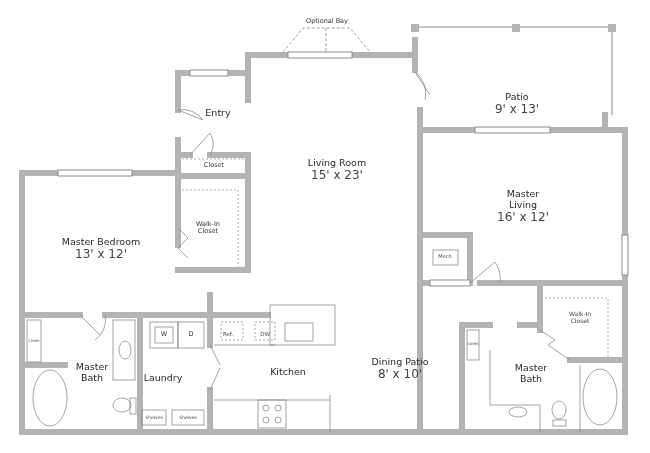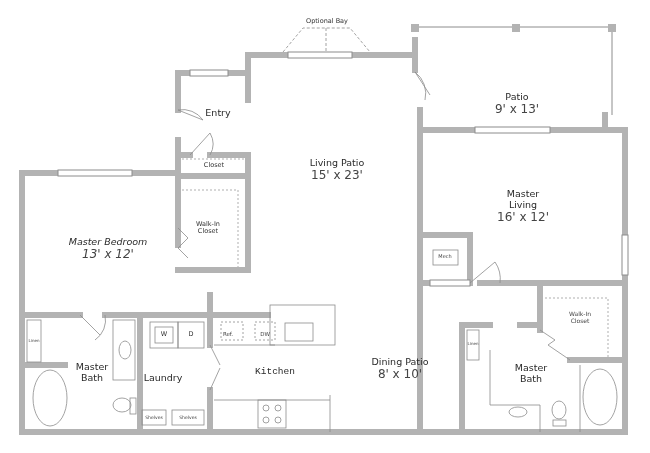--- a/index.html
+++ b/index.html
@@ -157,25 +157,25 @@
 
   <div class="lbl room" style="left:517px;top:68px;margin-top:24px;">
     <span>Patio</span>
     <span class="dim">9' x 13'</span>
   </div>
 
   <div class="lbl room" style="left:218px;top:108px;">Entry</div>
   <div class="lbl small" style="left:214px;top:162px;">Closet</div>
 
   <div class="lbl room" style="left:337px;top:158px;">
-    <span>Living Patio</span>
+    <span>Living Room</span>
     <span class="dim">15' x 23'</span>
   </div>
 
-  <div class="lbl room" style="left:108px;top:237px;font-style:italic;">
+  <div class="lbl room" style="left:101px;top:237px;">
     <span>Master Bedroom</span>
     <span class="dim">13' x 12'</span>
   </div>
 
   <div class="lbl small" style="left:208px;top:221px;">
     <span style="display:block">Walk-In</span>
     <span style="display:block">Closet</span>
   </div>
 
   <div class="lbl room" style="left:523px;top:189px;">
@@ -185,21 +185,21 @@
   </div>
 
   <div class="lbl tiny" style="left:445px;top:254px;">Mech</div>
 
   <div class="lbl room" style="left:92px;top:362px;">
     <span style="display:block">Master</span>
     <span style="display:block">Bath</span>
   </div>
 
   <div class="lbl room" style="left:163px;top:373px;">Laundry</div>
-  <div class="lbl room" style="left:275px;top:367px;font-family:Liberation Mono, monospace;">Kitchen</div>
+  <div class="lbl room" style="left:288px;top:367px;">Kitchen</div>
 
   <div class="lbl room" style="left:400px;top:357px;">
     <span>Dining Patio</span>
     <span class="dim">8' x 10'</span>
   </div>
 
   <div class="lbl tiny" style="left:580px;top:311px;font-size:6px;">
     <span style="display:block">Walk-In</span>
     <span style="display:block">Closet</span>
   </div>

